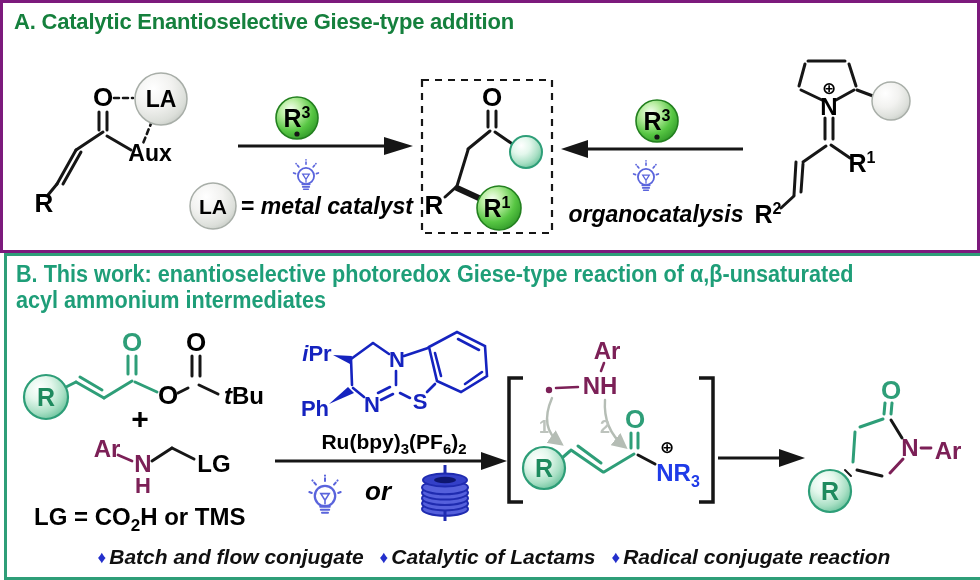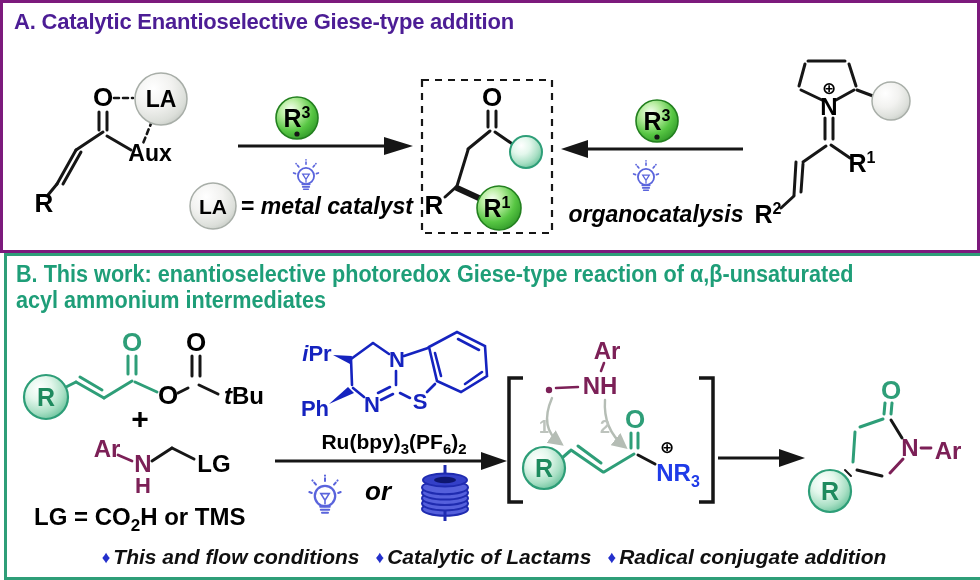--- a/index.html
+++ b/index.html
@@ -3,21 +3,21 @@
 <meta charset="utf-8">
 <style>
   html,body{margin:0;padding:0;background:#fff;}
   .stage{position:relative;width:980px;height:580px;background:#fff;overflow:hidden;
          font-family:"Liberation Sans","DejaVu Sans",sans-serif;}
   .panel{position:absolute;box-sizing:content-box;background:#fff;}
   .panel-a{left:0;top:0;width:974px;height:247px;border:3px solid #7C1A7C;}
   .panel-b{left:4px;top:253px;width:974px;height:321px;border:3px solid #2E9E78;padding-left:9px;}
   .panel svg{position:absolute;left:-3px;top:-3px;}
   .title-a{position:absolute;left:11px;top:6px;font-size:22px;font-weight:bold;
-           color:#4c1d95;letter-spacing:-0.2px;white-space:nowrap;z-index:5;}
+           color:#15803d;letter-spacing:-0.2px;white-space:nowrap;z-index:5;}
   .title-b{position:absolute;left:9px;top:5px;z-index:5;color:#1E9E78;font-weight:bold;
            font-size:23px;line-height:26px;transform:scaleX(0.94);transform-origin:0 0;
            white-space:nowrap;}
   .footer{position:absolute;left:0;top:289px;width:974px;display:flex;z-index:5;
           justify-content:center;gap:16px;align-items:center;}
   .footer-item{display:flex;align-items:center;gap:3px;font-size:21px;color:#101010;
                font-style:italic;font-weight:bold;white-space:nowrap;}
   .diamond{color:#2430CC;font-style:normal;font-size:17px;line-height:1;}
   svg text{font-family:"Liberation Sans","DejaVu Sans",sans-serif;font-weight:bold;}
 </style>
@@ -283,25 +283,25 @@
       <circle cx="826" cy="491" r="21" fill="url(#gradMint)" stroke="#2E9E78" stroke-width="2.2"></circle>
       <text x="887" y="399" font-size="26" text-anchor="middle" fill="#2E9E78">O</text>
       <text x="906" y="456" font-size="24" text-anchor="middle" fill="#7C2057">N</text>
       <text x="944" y="459" font-size="24" text-anchor="middle" fill="#7C2057">Ar</text>
       <text x="826" y="500" font-size="25" text-anchor="middle" fill="#1E8A5E">R</text>
     </svg>
 
     <div class="footer">
       <div class="footer-item">
         <span class="diamond">♦</span>
-        <span>This and flow conditions</span>
+        <span>Batch and flow conjugate</span>
       </div>
       <div class="footer-item">
         <span class="diamond">♦</span>
         <span>Catalytic of Lactams</span>
       </div>
       <div class="footer-item">
         <span class="diamond">♦</span>
-        <span>Radical conjugate addition</span>
+        <span>Radical conjugate reaction</span>
       </div>
     </div>
   </div>
 </div>
 
 </body></html>

